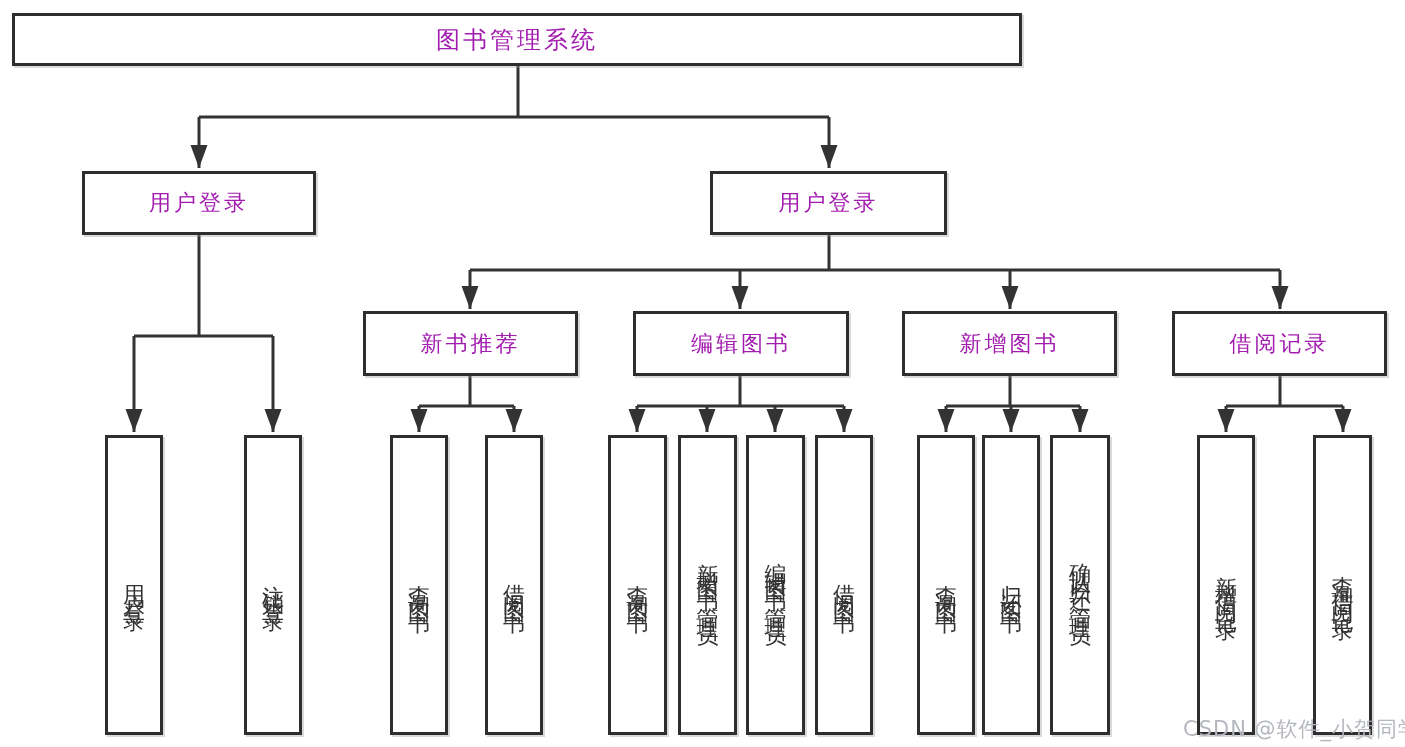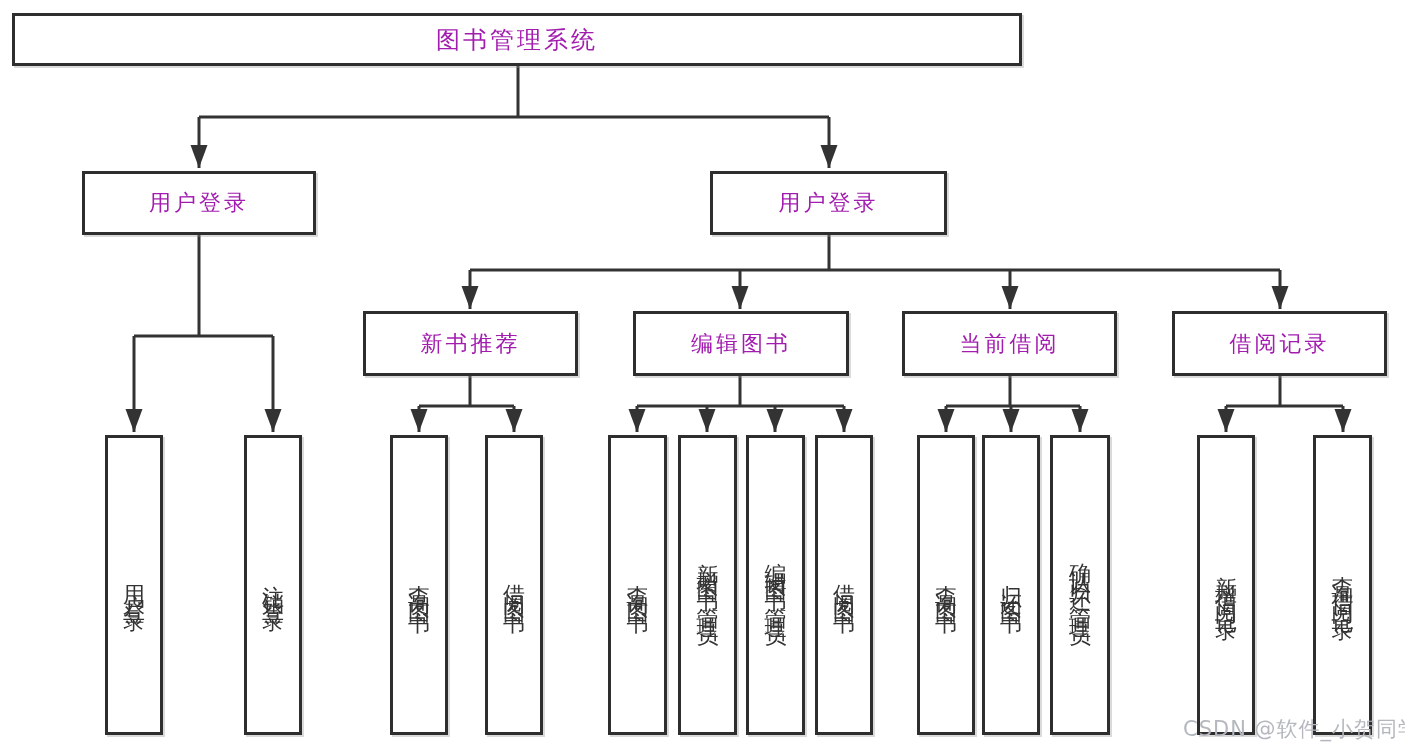--- a/index.html
+++ b/index.html
@@ -83,21 +83,21 @@
     <span class="lbl">用户登录</span>
   </div>
 
   <div class="node h" style="left:363px;top:311px;width:215px;height:65px">
     <span class="lbl">新书推荐</span>
   </div>
   <div class="node h" style="left:633px;top:311px;width:216px;height:65px">
     <span class="lbl">编辑图书</span>
   </div>
   <div class="node h" style="left:902px;top:311px;width:215px;height:65px">
-    <span class="lbl">当前借阅</span>
+    <span class="lbl">新增图书</span>
   </div>
   <div class="node h" style="left:1172px;top:311px;width:215px;height:65px">
     <span class="lbl">借阅记录</span>
   </div>
 
   <div class="node v" style="left:105px;top:435px;width:58px;height:300px">
     <span class="lbl">用户登录</span>
   </div>
   <div class="node v" style="left:244px;top:435px;width:58px;height:300px">
     <span class="lbl">注销登录</span>

